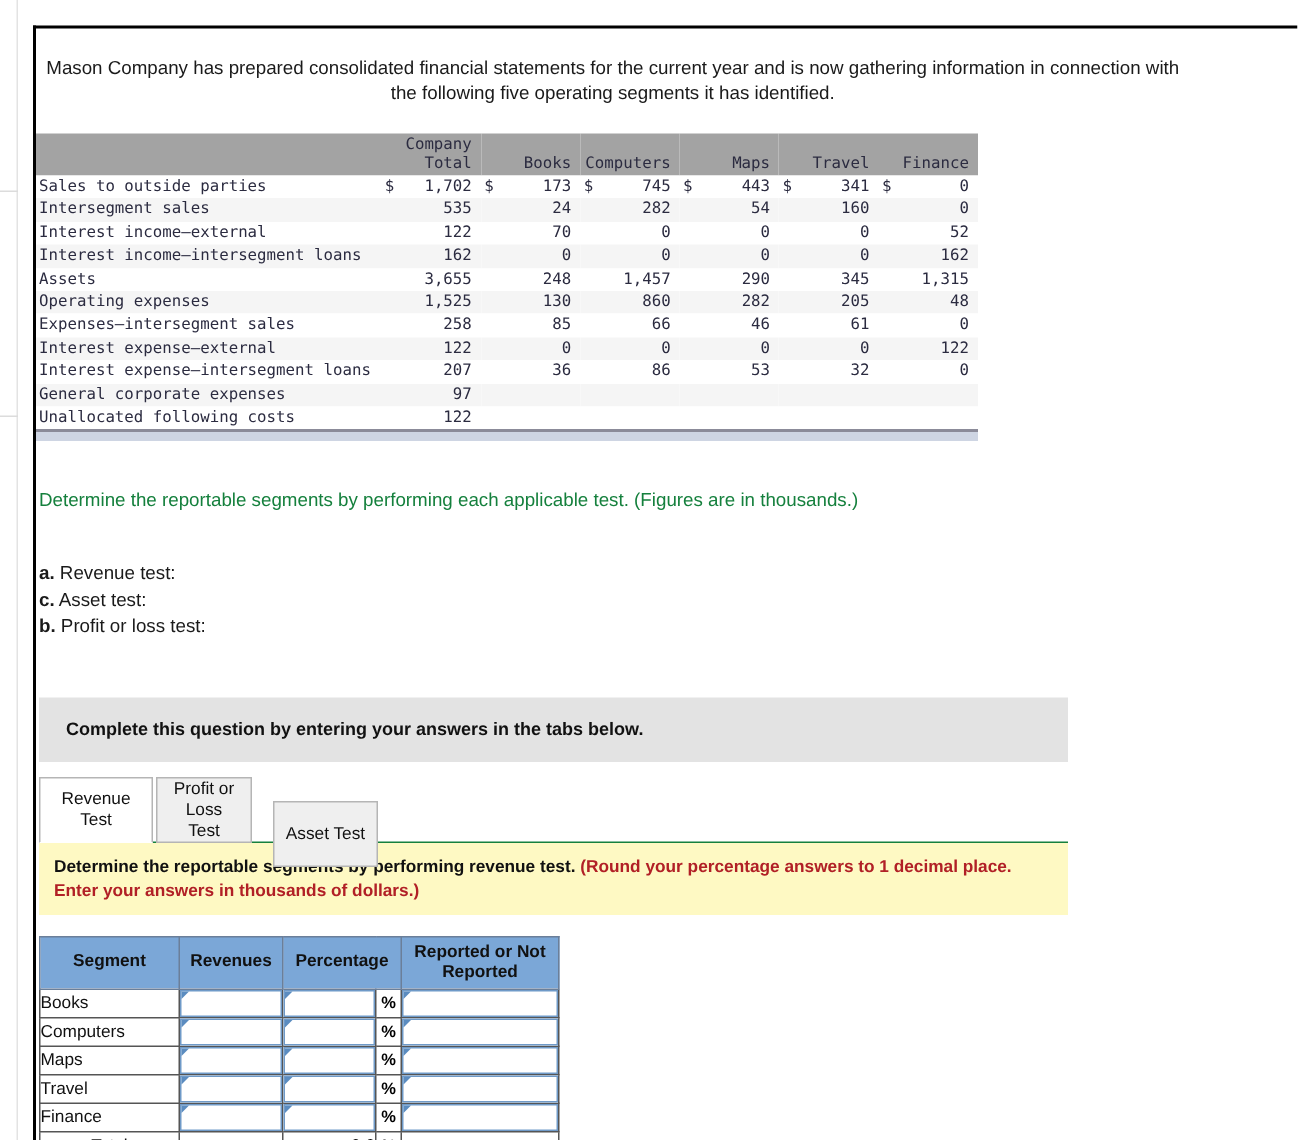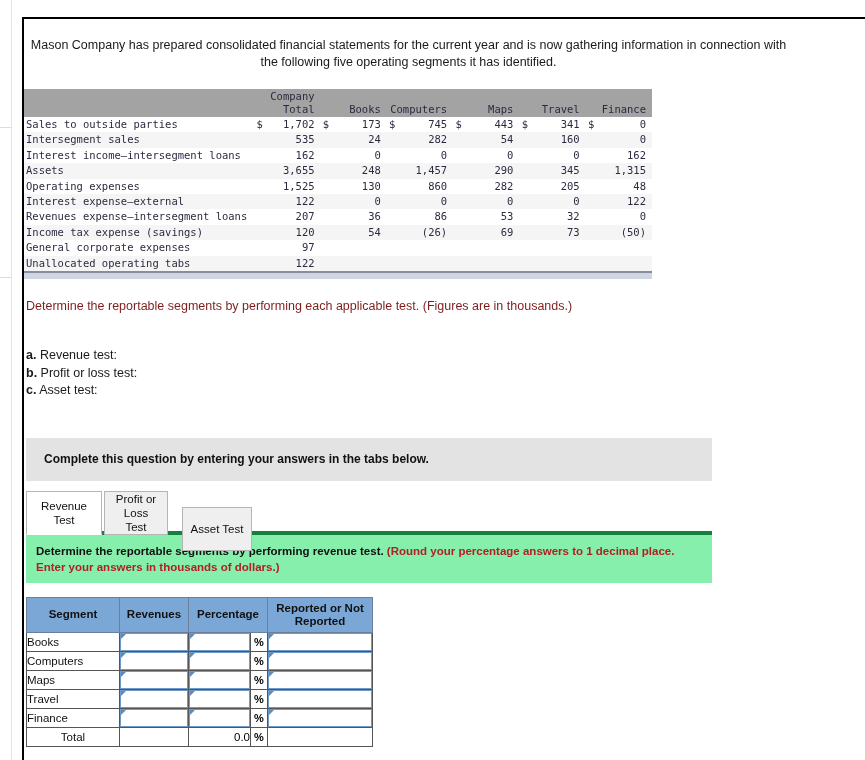--- a/index.html
+++ b/index.html
@@ -101,23 +101,23 @@
   .fin-foot {
     width: 628px;
     height: 6px;
     background: #ced5e3;
     border-top: 2px solid #8b8b99;
     box-sizing: content-box;
     margin-top: 0;
   }
 
   .determine {
-    margin: 20px 0 0 2px;
+    margin: 32px 0 0 2px;
     font-size: 12.5px;
-    color: #7f1d1d;
+    color: #15803d;
   }
   .abc {
     margin: 34px 12px 0 2px;
     font-size: 12.5px;
     line-height: 17.5px;
     color: #1a1a1a;
   }
   .abc b { font-weight: bold; }
 
   
@@ -139,21 +139,21 @@
     color: #111;
   }
 
   
   .tabs {
     margin-left: 2px;
     margin-top: 10px;
     width: 686px;
     height: 44px;
     position: relative;
-    border-bottom: 4px solid #15803d;
+    border-bottom: 1px solid #15803d;
     box-sizing: border-box;
   }
   .tab {
     position: absolute;
     top: 0;
     height: 44px;
     border: 1px solid #b5b5b5;
     background: #efefef;
     box-sizing: border-box;
     display: flex;
@@ -171,21 +171,21 @@
     z-index: 3;
   }
   .tab-0 { left: 0px;   width: 76px; }
   .tab-1 { left: 78px;  width: 64px; }
   .tab-2 { left: 156px; width: 70px; margin-top: 16px; }
 
   
   .blue-instruction {
     margin-left: 2px;
     width: 686px;
-    background: #86efac;
+    background: #fef9c3;
     padding: 8px 10px 8px 10px;
     box-sizing: border-box;
     font-size: 11.5px;
     line-height: 16px;
     color: #111;
     font-weight: bold;
   }
   .blue-instruction .red { color: #b12026; }
 
   
@@ -305,20 +305,29 @@
           <tr>
             <td class="lbl">Intersegment sales</td>
             <td><span class="cellnum">535</span></td>
             <td><span class="cellnum">24</span></td>
             <td><span class="cellnum">282</span></td>
             <td><span class="cellnum">54</span></td>
             <td><span class="cellnum">160</span></td>
             <td><span class="cellnum">0</span></td>
           </tr>
           <tr>
+            <td class="lbl">Interest income—external</td>
+            <td><span class="cellnum">122</span></td>
+            <td><span class="cellnum">70</span></td>
+            <td><span class="cellnum">0</span></td>
+            <td><span class="cellnum">0</span></td>
+            <td><span class="cellnum">0</span></td>
+            <td><span class="cellnum">52</span></td>
+          </tr>
+          <tr>
             <td class="lbl">Interest income—intersegment loans</td>
             <td><span class="cellnum">162</span></td>
             <td><span class="cellnum">0</span></td>
             <td><span class="cellnum">0</span></td>
             <td><span class="cellnum">0</span></td>
             <td><span class="cellnum">0</span></td>
             <td><span class="cellnum">162</span></td>
           </tr>
           <tr>
             <td class="lbl">Assets</td>
@@ -332,75 +341,75 @@
           <tr>
             <td class="lbl">Operating expenses</td>
             <td><span class="cellnum">1,525</span></td>
             <td><span class="cellnum">130</span></td>
             <td><span class="cellnum">860</span></td>
             <td><span class="cellnum">282</span></td>
             <td><span class="cellnum">205</span></td>
             <td><span class="cellnum">48</span></td>
           </tr>
           <tr>
+            <td class="lbl">Expenses—intersegment sales</td>
+            <td><span class="cellnum">258</span></td>
+            <td><span class="cellnum">85</span></td>
+            <td><span class="cellnum">66</span></td>
+            <td><span class="cellnum">46</span></td>
+            <td><span class="cellnum">61</span></td>
+            <td><span class="cellnum">0</span></td>
+          </tr>
+          <tr>
             <td class="lbl">Interest expense—external</td>
             <td><span class="cellnum">122</span></td>
             <td><span class="cellnum">0</span></td>
             <td><span class="cellnum">0</span></td>
             <td><span class="cellnum">0</span></td>
             <td><span class="cellnum">0</span></td>
             <td><span class="cellnum">122</span></td>
           </tr>
           <tr>
-            <td class="lbl">Revenues expense—intersegment loans</td>
+            <td class="lbl">Interest expense—intersegment loans</td>
             <td><span class="cellnum">207</span></td>
             <td><span class="cellnum">36</span></td>
             <td><span class="cellnum">86</span></td>
             <td><span class="cellnum">53</span></td>
             <td><span class="cellnum">32</span></td>
             <td><span class="cellnum">0</span></td>
           </tr>
           <tr>
-            <td class="lbl">Income tax expense (savings)</td>
-            <td><span class="cellnum">120</span></td>
-            <td><span class="cellnum">54</span></td>
-            <td><span class="cellnum">(26)</span></td>
-            <td><span class="cellnum">69</span></td>
-            <td><span class="cellnum">73</span></td>
-            <td><span class="cellnum">(50)</span></td>
-          </tr>
-          <tr>
             <td class="lbl">General corporate expenses</td>
             <td><span class="cellnum">97</span></td>
             <td><span class="cellnum"></span></td>
             <td><span class="cellnum"></span></td>
             <td><span class="cellnum"></span></td>
             <td><span class="cellnum"></span></td>
             <td><span class="cellnum"></span></td>
           </tr>
           <tr>
-            <td class="lbl">Unallocated operating tabs</td>
+            <td class="lbl">Unallocated following costs</td>
             <td><span class="cellnum">122</span></td>
             <td><span class="cellnum"></span></td>
             <td><span class="cellnum"></span></td>
             <td><span class="cellnum"></span></td>
             <td><span class="cellnum"></span></td>
             <td><span class="cellnum"></span></td>
           </tr>
         </tbody>
     </table>
     <div class="fin-foot"></div>
   </div>
 
   <div class="determine">Determine the reportable segments by performing each applicable test. (Figures are in thousands.)</div>
 
   <div class="abc">
       <div><b>a.</b><span> Revenue test:</span></div>
+      <div><b>c.</b><span> Asset test:</span></div>
       <div><b>b.</b><span> Profit or loss test:</span></div>
-      <div><b>c.</b><span> Asset test:</span></div>
     </div>
 
   <div class="gray-banner">
     <span>Complete this question by entering your answers in the tabs below.</span>
   </div>
 
   <div class="tabs">
     <div class="tab tab-0 active">
       <span>Revenue Test</span>
     </div>

